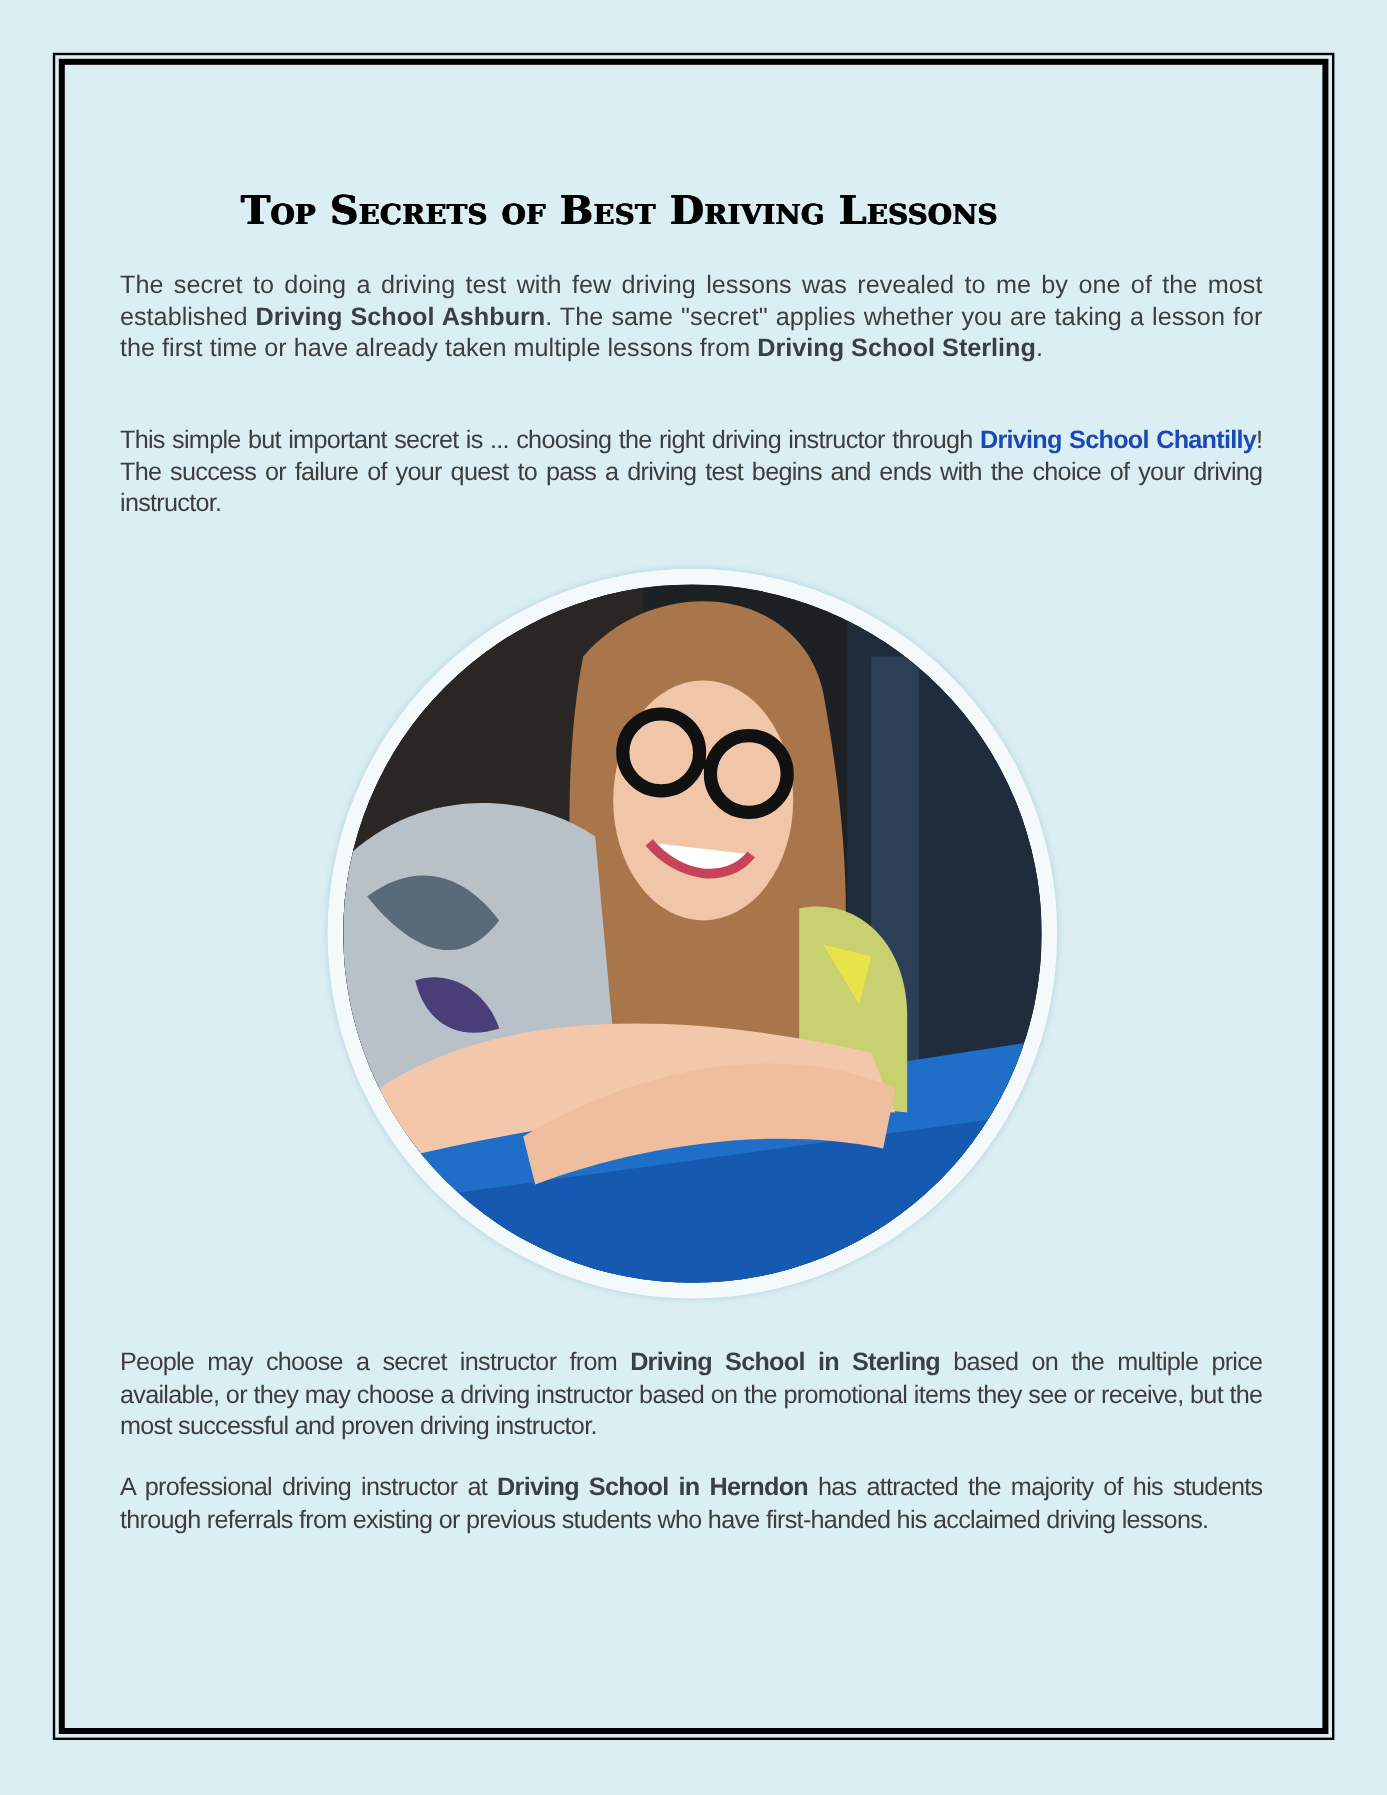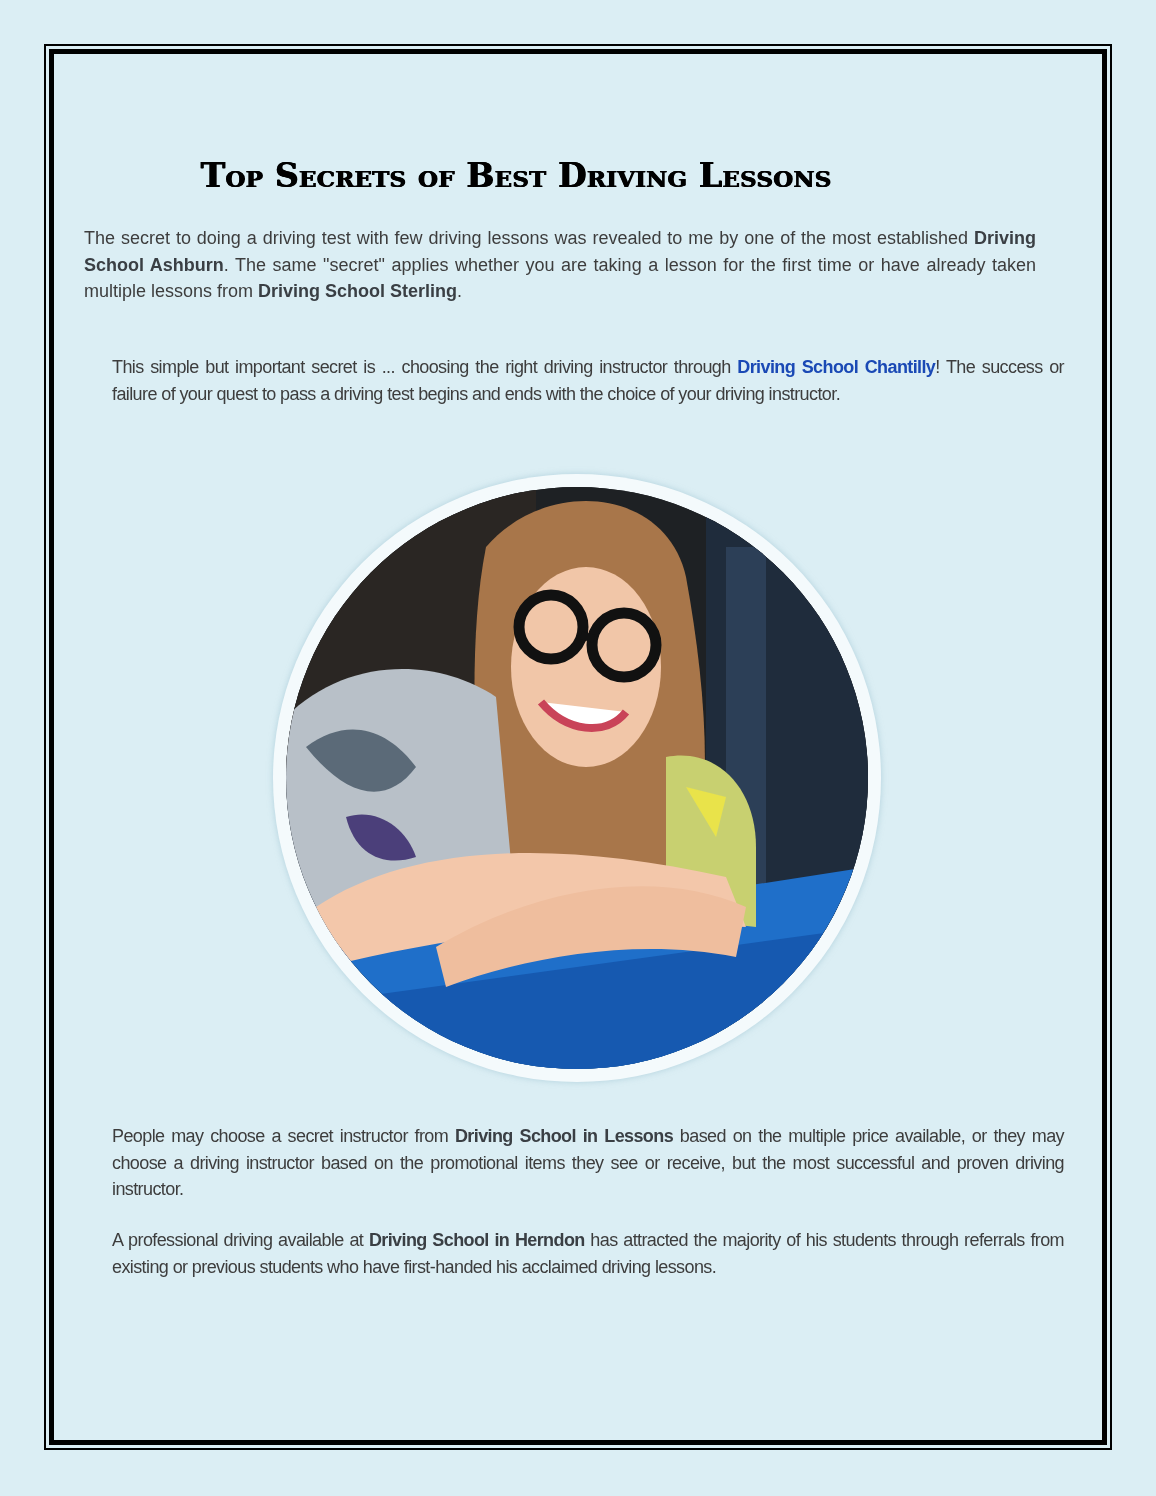--- a/index.html
+++ b/index.html
@@ -18,27 +18,27 @@
     position:absolute; left:49px; top:49px; width:1058px; height:1396px;
     border:5px solid #000; box-sizing:border-box;
   }
   .title {
     position:absolute; left:0; top:134px; width:1032px; text-align:center;
     font-family:"DejaVu Serif", serif; font-weight:bold; font-variant:small-caps;
     font-size:33px; color:#000; letter-spacing:0.2px;
     text-shadow:0.6px 0 0 #000, -0.3px 0 0 #000;
   }
   .para {
-    position:absolute; left:84px; width:952px;
-    font-size:18px; line-height:26.5px; color:#3d3d3d;
+    position:absolute; left:100px; width:952px;
+    font-size:21px; line-height:26.5px; color:#3d3d3d;
     text-align:justify; margin:0;
   }
   .para b { color:#3a3f44; }
   .para .link { color:#1a49b5; font-weight:bold; }
-  .narrow { font-family:"Liberation Sans", sans-serif; letter-spacing:-0.6px;margin-left:28px; }
+  .narrow { font-family:"Liberation Sans", sans-serif; letter-spacing:-0.6px; }
   #p1 { top:225px; }
   #p2 { top:354px; }
   #p3 { top:1123px; }
   #p4 { top:1227px; }
 
   .photo-ring {
     position:absolute; left:273px; top:474px; width:608px; height:608px;
     border-radius:50%; background:#f4fafc;
     box-shadow:0 0 6px rgba(150,190,205,0.6);
   }
@@ -78,14 +78,14 @@
     <path d="M0 230 C60 170 150 170 210 210 L230 430 L0 470 Z" fill="#b8c0c8"></path>
     <path d="M20 260 C60 230 100 240 130 280 C100 320 60 310 20 260 Z" fill="#5b6a78"></path>
     <path d="M60 330 C90 320 120 340 130 370 C100 380 70 370 60 330 Z" fill="#4b3f7a"></path>
     <path d="M380 270 C430 260 470 300 470 360 L470 440 L380 430 Z" fill="#c8d070"></path>
     <path d="M400 300 L440 310 L430 350 Z" fill="#e9e34a"></path>
     <path d="M30 420 C120 360 260 350 440 390 L460 440 C300 430 160 450 40 480 Z" fill="#f3c7aa"></path>
     <path d="M150 460 C250 400 370 380 460 420 L450 470 C350 450 240 470 160 500 Z" fill="#efbe9e"></path>
   </svg>
 </div>
 
-<p class="para narrow" id="p3"><span>People may choose a secret instructor from </span><b>Driving School in Lessons</b><span> based on the multiple price available, or they may choose a driving instructor based on the promotional items they see or receive, but the most successful and proven driving instructor.</span></p>
-<p class="para narrow" id="p4"><span>A professional driving available at </span><b>Driving School in Herndon</b><span> has attracted the majority of his students through referrals from existing or previous students who have first-handed his acclaimed driving lessons.</span></p>
+<p class="para narrow" id="p3"><span>People may choose a secret instructor from </span><b>Driving School in Sterling</b><span> based on the multiple price available, or they may choose a driving instructor based on the promotional items they see or receive, but the most successful and proven driving instructor.</span></p>
+<p class="para narrow" id="p4"><span>A professional driving instructor at </span><b>Driving School in Herndon</b><span> has attracted the majority of his students through referrals from existing or previous students who have first-handed his acclaimed driving lessons.</span></p>
 
 </body></html>

